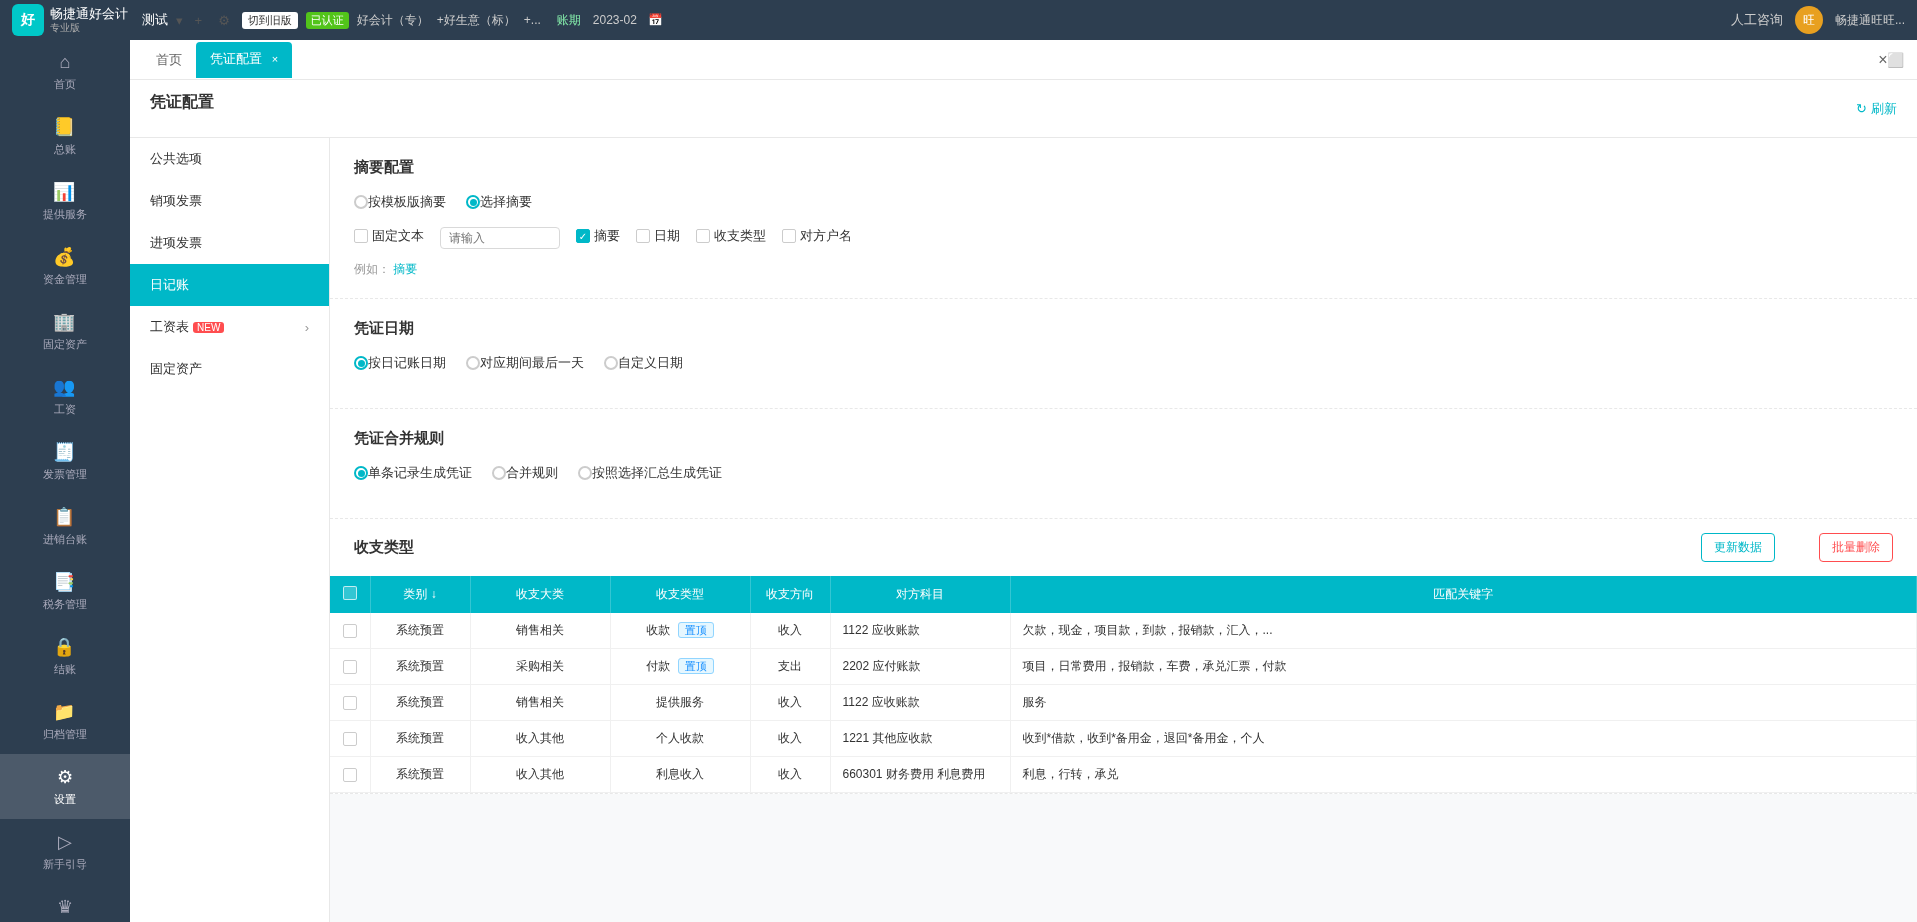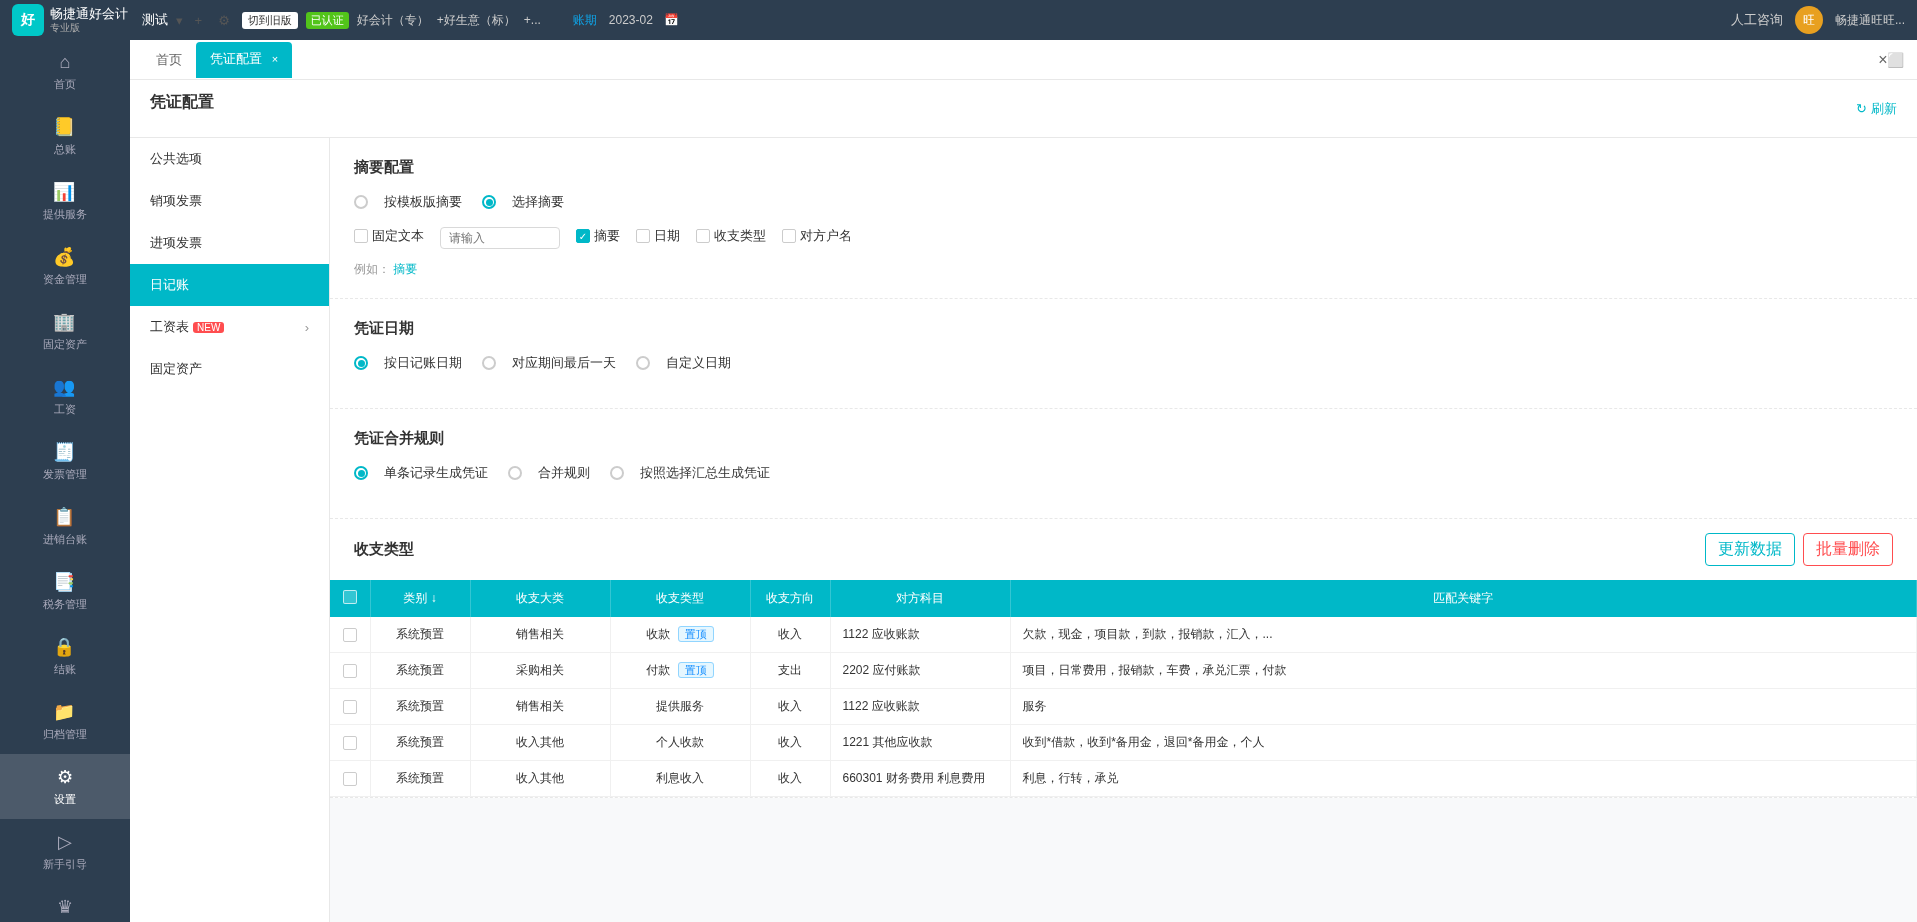--- a/index.html
+++ b/index.html
@@ -48,37 +48,37 @@
     
     .page-body { display: flex; flex: 1; }
     .right-content { flex: 1; padding: 20px; overflow-y: auto; background: #f8f9fa; }
 
     
     .section { background: #fff; margin-bottom: 0; padding: 20px 24px; border-bottom: 1px dashed #e8e8e8; }
     .section-title { font-size: 15px; font-weight: bold; color: #333; margin-bottom: 16px; }
 
     
     .radio-group { display: flex; align-items: center; gap: 20px; margin-bottom: 16px; }
-    .radio-item { display: flex; align-items: center; gap: 16px; cursor: pointer; font-size: 13px; color: #333; }
+    .radio-item { display: flex; align-items: center; gap: 0; cursor: pointer; font-size: 13px; color: #333; }
     .radio-circle { width: 14px; height: 14px; border-radius: 50%; border: 2px solid #ccc; display: flex; align-items: center; justify-content: center; }
     .radio-circle.checked { border-color: #00b8c8; }
     .radio-circle.checked::after { content: ''; width: 7px; height: 7px; border-radius: 50%; background: #00b8c8; display: block; }
 
     
     .checkbox-group { display: flex; align-items: flex-start; gap: 16px; margin-bottom: 12px; flex-wrap: wrap; }
     .checkbox-item { display: flex; align-items: center; gap: 4px; cursor: pointer; font-size: 13px; }
     .checkbox-box { width: 14px; height: 14px; border: 1px solid #ccc; border-radius: 2px; display: flex; align-items: center; justify-content: center; background: #fff; }
     .checkbox-box.checked { background: #00b8c8; border-color: #00b8c8; color: #fff; font-size: 10px; }
     .text-input { border: 1px solid #d9d9d9; border-radius: 4px; padding: 3px 8px; font-size: 12px; color: #999; width: 120px; outline: none; }
     .example-text { color: #00b8c8; font-size: 12px; }
     .example-text span { color: #999; }
 
     
     .table-container { margin-top: 0; }
-    .btn { padding: 5px 12px; border-radius: 4px; font-size: 16px; cursor: pointer; border: 1px solid; }
+    .btn { padding: 5px 12px; border-radius: 4px; font-size: 12px; cursor: pointer; border: 1px solid; margin-left: 36px; }
     .btn-outline-cyan { border-color: #00b8c8; color: #00b8c8; background: #fff; }
     .btn-outline-red { border-color: #ff4d4f; color: #ff4d4f; background: #fff; }
 
     table { width: 100%; border-collapse: collapse; }
     thead tr { background: #00b8c8; color: #fff; }
     thead th { padding: 10px 12px; font-size: 12px; font-weight: normal; text-align: center; border-right: 1px solid rgba(255,255,255,0.2); }
     tbody tr { background: #fff; border-bottom: 1px solid #f0f0f0; }
     tbody td { padding: 9px 12px; font-size: 12px; color: #333; text-align: center; border-right: 1px solid #f0f0f0; margin-left: 32px; }
     .tag-cyan { background: #e6f7ff; border: 1px solid #91d5ff; color: #1890ff; border-radius: 3px; padding: 1px 6px; font-size: 11px; }
     .td-left { text-align: left; }
@@ -108,21 +108,21 @@
     <div class="top-nav" style="flex:1;">
       <span class="top-nav-item active">测试</span>
       <span style="color:#555;cursor:pointer;">▾</span>
       <span style="color:#555;margin:0 4px;">+</span>
       <span style="color:#555;margin:0 4px;">⚙</span>
       <span class="top-tag">切到旧版</span>
       <span class="badge-green">已认证</span>
       <span style="color:#ccc;font-size:12px;">好会计（专）</span>
       <span style="color:#ccc;font-size:12px;">+好生意（标）</span>
       <span style="color:#ccc;font-size:12px;">+...</span>
-      <span style="color:#0ea5e9;font-size:12px;margin-left:24px;">账期</span>
+      <span style="color:#86efac;font-size:12px;margin-left:8px;">账期</span>
       <span style="color:#ccc;font-size:12px;margin-left:4px;">2023-02</span>
       <span style="color:#888;font-size:12px;margin-left:4px;">📅</span>
     </div>
     <div class="top-bar-right">
       <span style="color:#ccc;font-size:13px;">人工咨询</span>
       <div class="user-avatar">旺</div>
       <span style="color:#ccc;font-size:12px;">畅捷通旺旺...</span>
     </div>
   </div>
 

